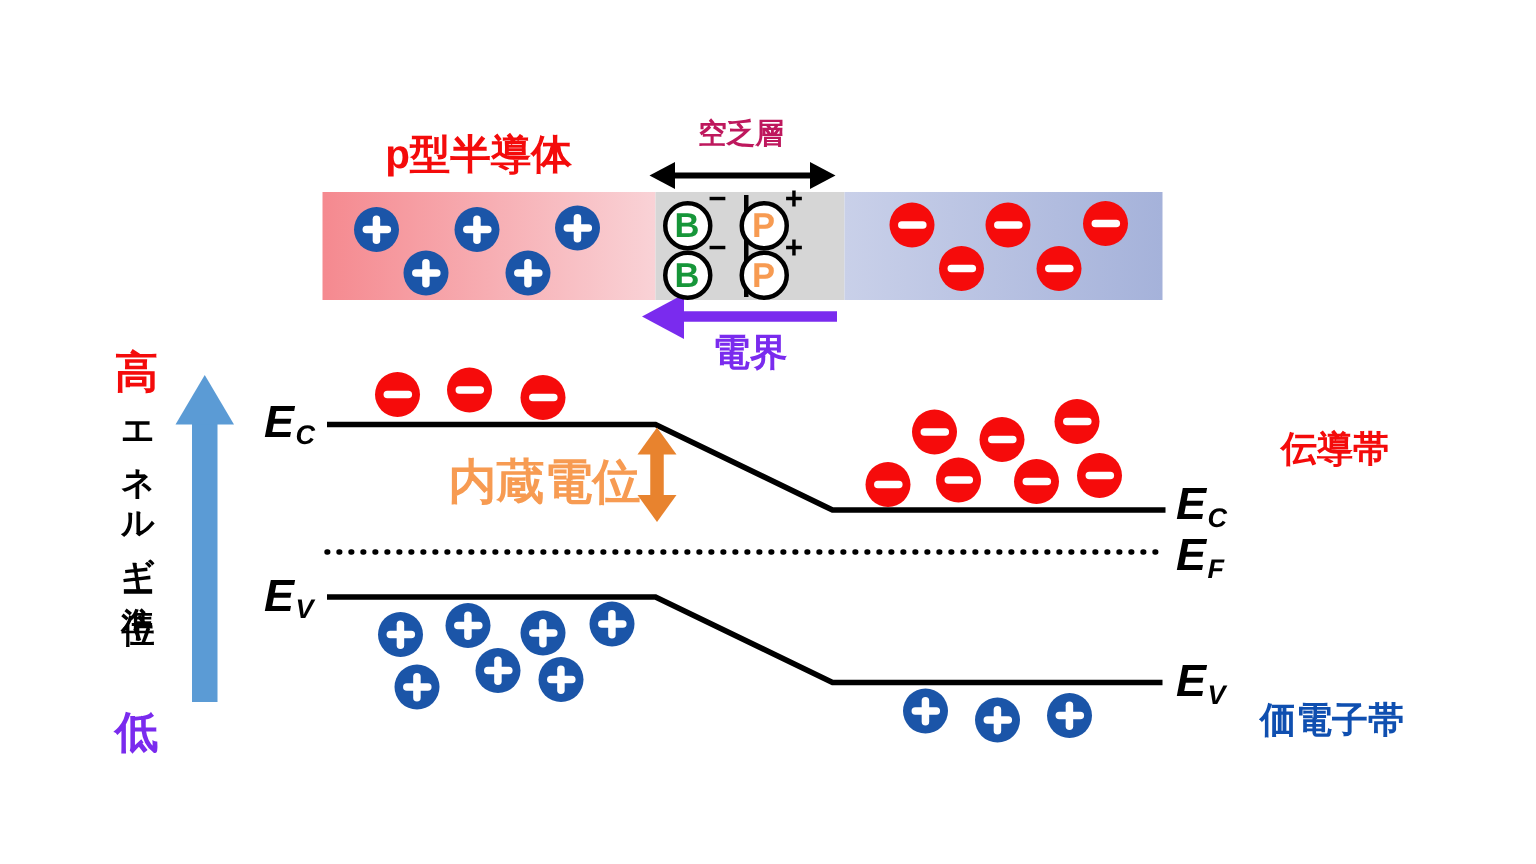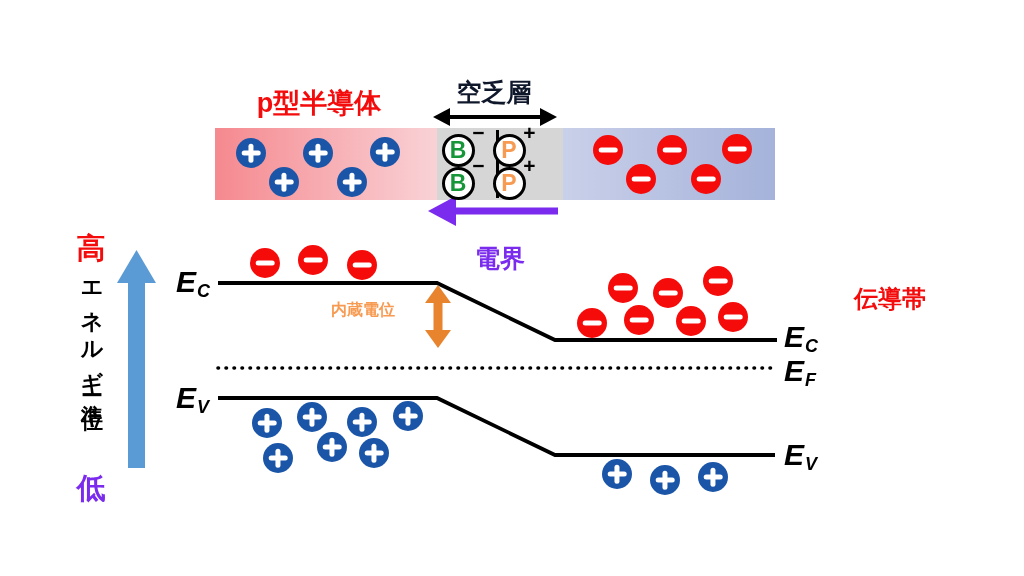--- a/index.html
+++ b/index.html
@@ -2,24 +2,24 @@
 <html><head>
 <meta charset="utf-8">
 <style>
   html,body { margin:0; padding:0; background:#ffffff; }
   .canvas {
     position:relative; width:1024px; height:576px; background:#ffffff;
     font-family:"Liberation Sans","DejaVu Sans",sans-serif; overflow:hidden;
   }
   .lbl { position:absolute; font-weight:bold; white-space:nowrap; transform:translateX(-50%); }
   .p-label   { left:319px; top:85px;  font-size:27px; color:#F40B0B; }
-  .dep-label { left:494px; top:76px;  font-size:25px; color:#0f172a; }
+  .dep-label { left:494px; top:76px;  font-size:19px; color:#be185d; }
   .n-label   { left:677px; top:85px;  font-size:27px; color:#0F4FB0; }
-  .field-label { left:500px; top:218px; font-size:25px; color:#7A2BEE;margin-top:24px; }
-  .builtin-label { left:363px; top:300px; font-size:16px; color:#F79B52; }
+  .field-label { left:500px; top:218px; font-size:25px; color:#7A2BEE; }
+  .builtin-label { left:363px; top:300px; font-size:32px; color:#F79B52; }
   .cond-label { left:890px; top:283px; font-size:24px; color:#F40B0B; }
   .val-label  { left:888px; top:464px; font-size:24px; color:#0F4FB0; }
   .high-label { left:91px; top:229px; font-size:29px; color:#F40B0B; }
   .low-label  { left:91px; top:469px; font-size:29px; color:#7A2BEE; }
   .axis-label {
     position:absolute; left:77px; top:267px; font-weight:bold; font-size:22px; color:#000;
     writing-mode:vertical-rl; text-orientation:upright; letter-spacing:4px;
   }
   .elabel { position:absolute; font-weight:bold; font-size:30px; color:#000; line-height:1;font-style:italic; }
   .elabel sub { font-size:18px; vertical-align:-5px; margin-left:1px; }
@@ -93,20 +93,21 @@
   <div class="lbl p-label">p型半導体</div>
   <div class="lbl dep-label">空乏層</div>
   <div class="lbl field-label">電界</div>
 
   <div class="lbl high-label">高</div>
   <div class="axis-label">エネルギー準位</div>
   <div class="lbl low-label">低</div>
 
   <div class="lbl builtin-label">内蔵電位</div>
   <div class="lbl cond-label">伝導帯</div>
+  <div class="lbl val-label">価電子帯</div>
 
   <div class="elabel" style="left:176px; top:267px;">
     <span>E</span><sub>C</sub>
   </div>
   <div class="elabel" style="left:176px; top:383px;">
     <span>E</span><sub>V</sub>
   </div>
   <div class="elabel" style="left:784px; top:322px;">
     <span>E</span><sub>C</sub>
   </div>

